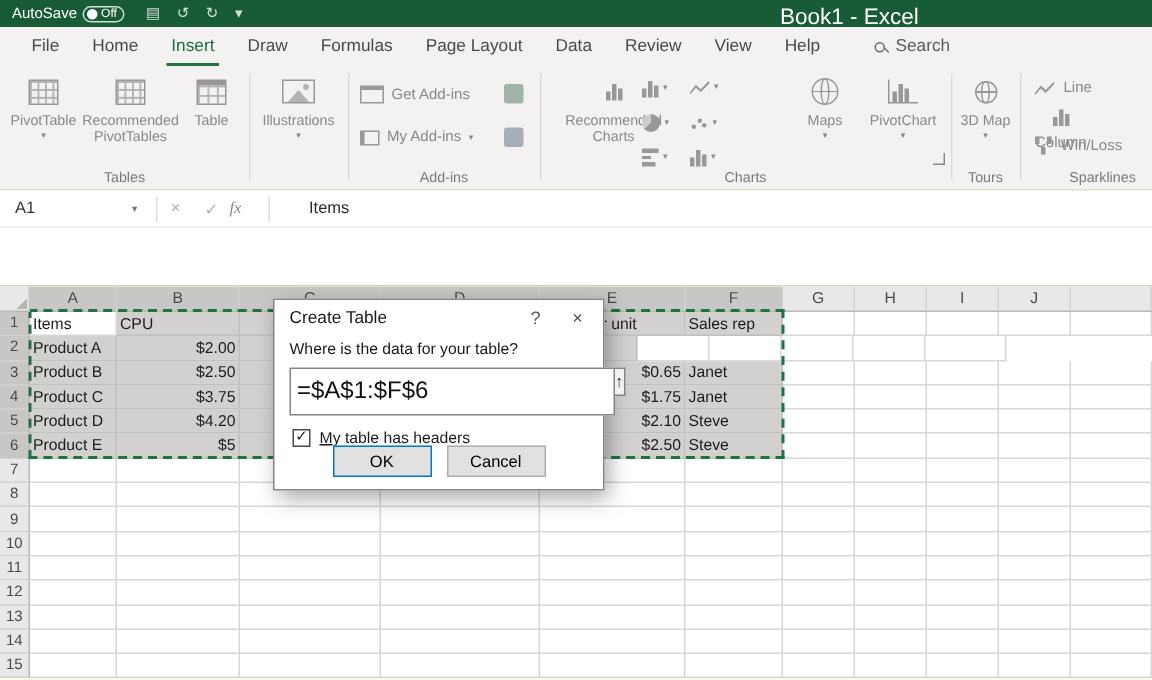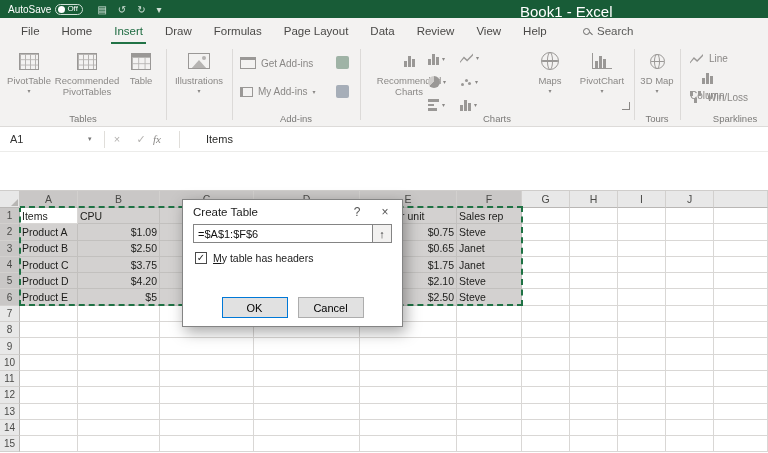--- a/index.html
+++ b/index.html
@@ -130,21 +130,21 @@
   
   .dialog { position:absolute; left:182px; top:199px; width:221px; height:128px; background:#fff;
             border:1px solid #848484; box-shadow:3px 5px 14px rgba(0,0,0,.35); z-index:20;
             font-size:11px; color:#1a1a1a; }
   .dtitle { height:24px; display:flex; align-items:center; padding-left:10px; font-size:11.5px; }
   .dctrl { position:absolute; top:0; width:26px; height:24px; display:flex; align-items:center;
            justify-content:center; color:#555; font-size:12px; }
   .dhelp { right:32px; } .dclose { right:4px; }
   .dprompt { padding:3px 10px 6px; font-size:10.5px; }
   .dinputrow { display:flex; padding:0 10px; }
-  .dinput { flex:1; height:19px; border:1px solid #848484; padding:2px 4px; font-size:11px;
+  .dinput { flex:1; height:32px; border:1px solid #848484; padding:2px 4px; font-size:16px;
             font-family:"Liberation Sans", sans-serif; color:#111; }
   .drange { width:19px; height:19px; border:1px solid #848484; border-left:none; background:#f2f1f0;
             display:flex; align-items:center; justify-content:center; font-size:11px; color:#333; }
   .dcheckrow { display:flex; align-items:center; gap:6px; padding:9px 12px 0; }
   .cbox { width:12px; height:12px; border:1px solid #4a4a4a; background:#fff; display:flex;
           align-items:center; justify-content:center; font-size:10px; color:#222; line-height:1; }
   .cblabel { display:block; font-size:10.5px; }
   .cblabel::first-letter { text-decoration:underline; }
   .dbtns { position:absolute; bottom:8px; left:0; right:0; display:flex; justify-content:center; gap:10px; }
   .dbtn { width:66px; height:21px; background:#e1e1e1; border:1px solid #adadad; font-size:11px;
@@ -388,24 +388,23 @@
         <div class="cell sel" style="width: 65px;">Sales rep</div>
         <div class="cell" style="width: 48px;"></div>
         <div class="cell" style="width: 48px;"></div>
         <div class="cell" style="width: 48px;"></div>
         <div class="cell" style="width: 48px;"></div>
         <div class="cell" style="width: 54px;"></div>
       </div>
       <div class="grow">
         <div class="rh hsel">2</div>
         <div class="cell sel" style="width: 58px;">Product A</div>
-        <div class="cell sel num" style="width: 82px;">$1.09</div>
+        <div class="cell sel num" style="width: 82px;">$2.00</div>
         <div class="cell sel" style="width: 94px;"></div>
         <div class="cell sel" style="width: 106px;"></div>
-        <div class="cell sel num" style="width: 97px;">$0.75</div>
         <div class="cell sel" style="width: 65px;">Steve</div>
         <div class="cell" style="width: 48px;"></div>
         <div class="cell" style="width: 48px;"></div>
         <div class="cell" style="width: 48px;"></div>
         <div class="cell" style="width: 48px;"></div>
         <div class="cell" style="width: 54px;"></div>
       </div>
       <div class="grow">
         <div class="rh hsel">3</div>
         <div class="cell sel" style="width: 58px;">Product B</div>
@@ -587,20 +586,21 @@
         <div class="cell" style="width: 48px;"></div>
         <div class="cell" style="width: 48px;"></div>
         <div class="cell" style="width: 54px;"></div>
       </div>
     </div>
 
   <div class="dialog">
     <div class="dtitle">Create Table</div>
     <div class="dctrl dhelp">?</div>
     <div class="dctrl dclose">×</div>
+    <div class="dprompt">Where is the data for your table?</div>
     <div class="dinputrow">
       <input class="dinput" value="=$A$1:$F$6" style="">
       <div class="drange">↑</div>
     </div>
     <div class="dcheckrow">
       <div class="cbox">✓</div>
       <div class="cblabel">My table has headers</div>
     </div>
     <div class="dbtns">
       <button class="dbtn primary">OK</button>

